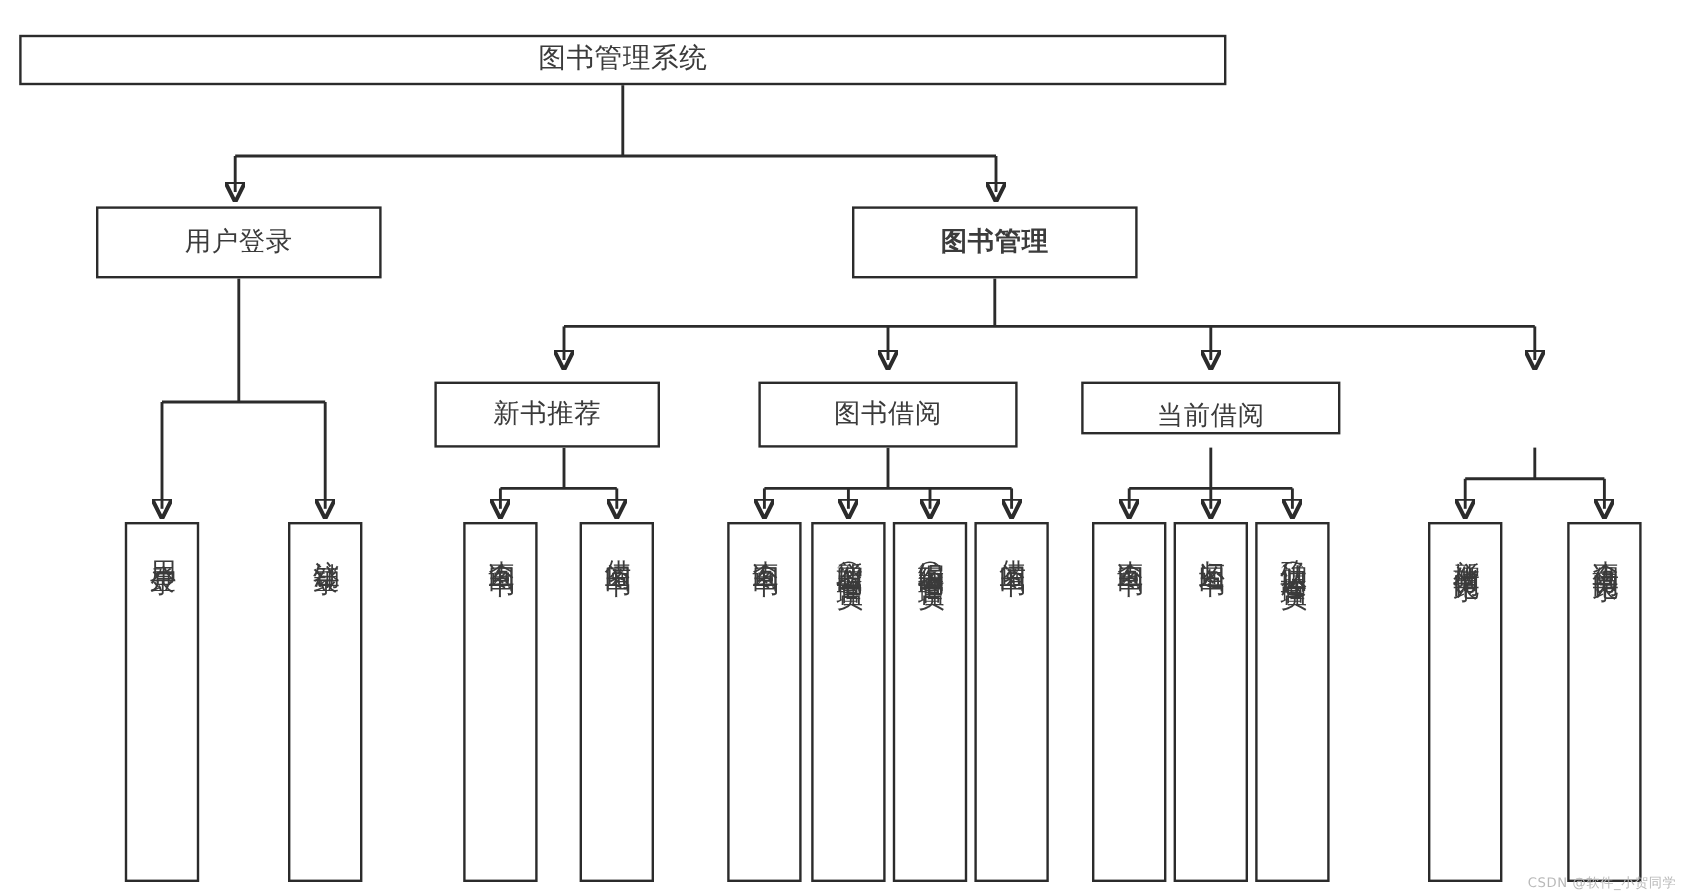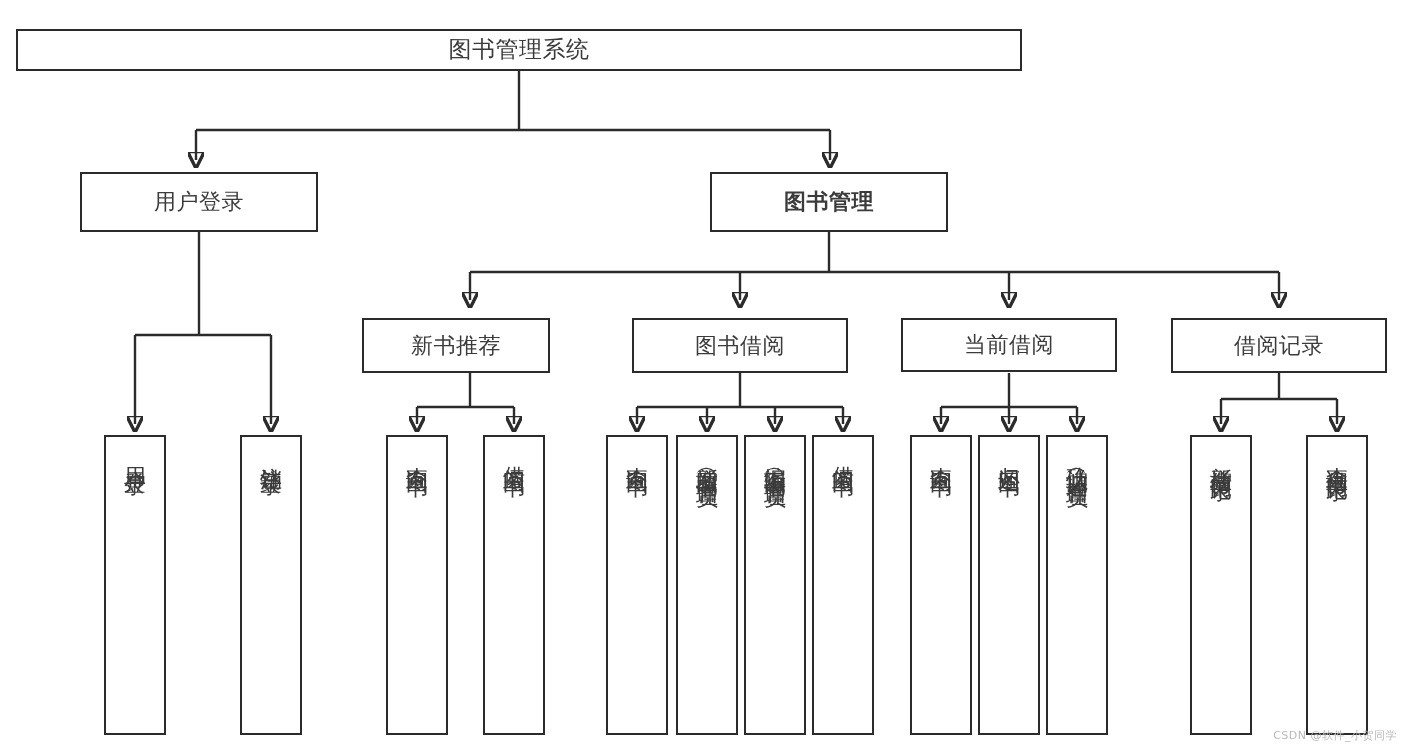--- a/index.html
+++ b/index.html
@@ -140,25 +140,22 @@
   <div class="node horiz" style="left:710px; top:172px; width:238px; height:60px;font-weight:bold;">
     <span class="label">图书管理</span>
   </div>
 
   <div class="node horiz" style="left:362px; top:318px; width:188px; height:55px;">
     <span class="label">新书推荐</span>
   </div>
   <div class="node horiz" style="left:632px; top:318px; width:216px; height:55px;">
     <span class="label">图书借阅</span>
   </div>
-  <div class="node horiz" style="left:901px; top:318px; width:216px; height:54px;">
+  <div class="node horiz" style="left:901px; top:318px; width:216px; height:44px;align-items:flex-end;">
     <span class="label">当前借阅</span>
-  </div>
-  <div class="node horiz" style="left:1171px; top:318px; width:216px; height:55px;">
-    <span class="label">借阅记录</span>
   </div>
 
   <div class="node vert" style="left:104px; top:435px; width:62px; height:300px;">
     <span class="label">用户登录</span>
   </div>
   <div class="node vert" style="left:240px; top:435px; width:62px; height:300px;">
     <span class="label">注销登录</span>
   </div>
 
   <div class="node vert" style="left:386px; top:435px; width:62px; height:300px;">

